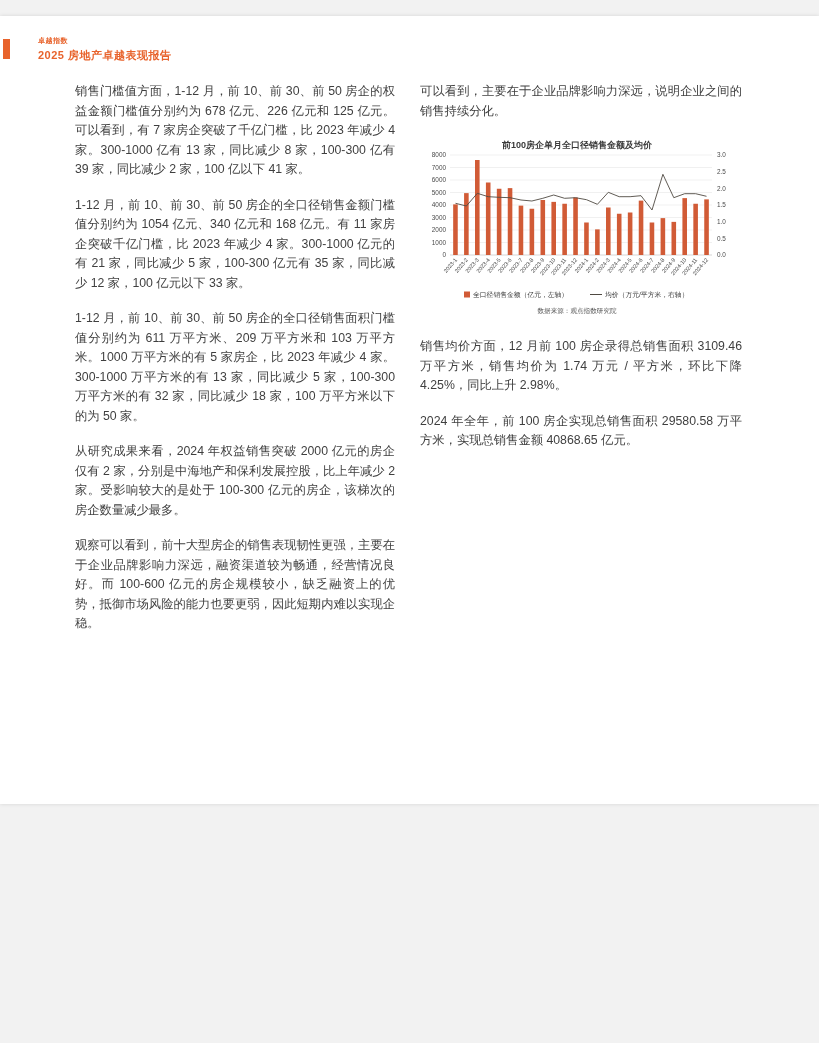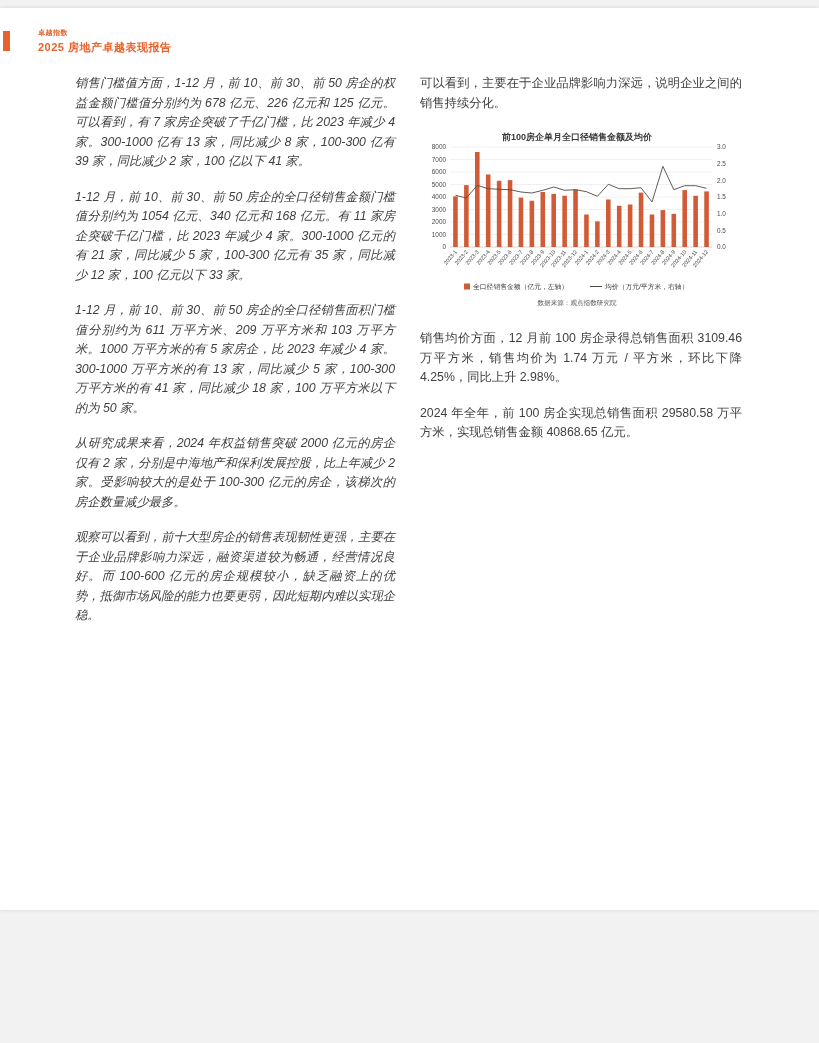--- a/index.html
+++ b/index.html
@@ -1,38 +1,38 @@
 <!DOCTYPE html>
 <html><head>
 <meta charset="utf-8">
 <style>
   * { margin:0; padding:0; box-sizing:border-box; }
   html,body { background:#f2f2f2; }
   .page {
     position:relative;
-    width:819px; height:902px;
+    width:819px; height:788px;
     background:#ffffff;
-    margin:8px auto;
+    margin:16px auto;
     font-family:"Liberation Sans","DejaVu Sans",sans-serif;
     color:#3f3f3f;
     overflow:hidden;
     box-shadow:0 0 4px rgba(0,0,0,.12);
   }
   
   .accent-bar {
     position:absolute; left:3px; top:23px;
     width:7px; height:20px;
     background:var(--accent,#E8632C);
   }
   .hdr { position:absolute; left:38px; top:20px; color:var(--accent,#E8632C); }
   .hdr .eyebrow { font-size:7px; font-weight:bold; letter-spacing:.5px; }
   .hdr .title   { font-size:11px; font-weight:bold; margin-top:2px; letter-spacing:.5px; }
   
   .col { position:absolute; top:66px; text-align:justify; }
-  .col-left  { left:75px;  width:320px;font-style:italic; }
+  .col-left  { left:75px;  width:320px; }
   .col-right { left:420px; width:322px; }
   .col p {
     font-size:12.3px; line-height:19.5px;
     margin:0 0 16px 0;
   }
   
   .chart-wrap { width:330px; margin:4px 0 14px -8px; }
   .chart-wrap svg { display:block; width:330px; height:186px; }
   
   .footer-pg {
@@ -47,21 +47,21 @@
 
   <div class="accent-bar"></div>
   <div class="hdr">
     <div class="eyebrow">卓越指数</div>
     <div class="title">2025 房地产卓越表现报告</div>
   </div>
 
   <div class="col col-left">
     <p>销售门槛值方面，1-12 月，前 10、前 30、前 50 房企的权益金额门槛值分别约为 678 亿元、226 亿元和 125 亿元。可以看到，有 7 家房企突破了千亿门槛，比 2023 年减少 4 家。300-1000 亿有 13 家，同比减少 8 家，100-300 亿有 39 家，同比减少 2 家，100 亿以下 41 家。</p>
     <p>1-12 月，前 10、前 30、前 50 房企的全口径销售金额门槛值分别约为 1054 亿元、340 亿元和 168 亿元。有 11 家房企突破千亿门槛，比 2023 年减少 4 家。300-1000 亿元的有 21 家，同比减少 5 家，100-300 亿元有 35 家，同比减少 12 家，100 亿元以下 33 家。</p>
-    <p>1-12 月，前 10、前 30、前 50 房企的全口径销售面积门槛值分别约为 611 万平方米、209 万平方米和 103 万平方米。1000 万平方米的有 5 家房企，比 2023 年减少 4 家。300-1000 万平方米的有 13 家，同比减少 5 家，100-300 万平方米的有 41 家，同比减少 18 家，100 万平方米以下的为 50 家。</p>
+    <p>1-12 月，前 10、前 30、前 50 房企的全口径销售面积门槛值分别约为 611 万平方米、209 万平方米和 103 万平方米。1000 万平方米的有 5 家房企，比 2023 年减少 4 家。300-1000 万平方米的有 13 家，同比减少 5 家，100-300 万平方米的有 32 家，同比减少 18 家，100 万平方米以下的为 50 家。</p>
     <p>从研究成果来看，2024 年权益销售突破 2000 亿元的房企仅有 2 家，分别是中海地产和保利发展控股，比上年减少 2 家。受影响较大的是处于 100-300 亿元的房企，该梯次的房企数量减少最多。</p>
     <p>观察可以看到，前十大型房企的销售表现韧性更强，主要在于企业品牌影响力深远，融资渠道较为畅通，经营情况良好。而 100-600 亿元的房企规模较小，缺乏融资上的优势，抵御市场风险的能力也要更弱，因此短期内难以实现企稳。</p>
   </div>
 
   <div class="col col-right">
     <p>可以看到，主要在于企业品牌影响力深远，说明企业之间的销售持续分化。</p>
 
     <div class="chart-wrap">
       <svg xmlns="http://www.w3.org/2000/svg" viewBox="0 0 330 186">
           <text x="165" y="11" text-anchor="middle" font-size="9" font-weight="bold" fill="#3a3a3a">前100房企单月全口径销售金额及均价</text>

